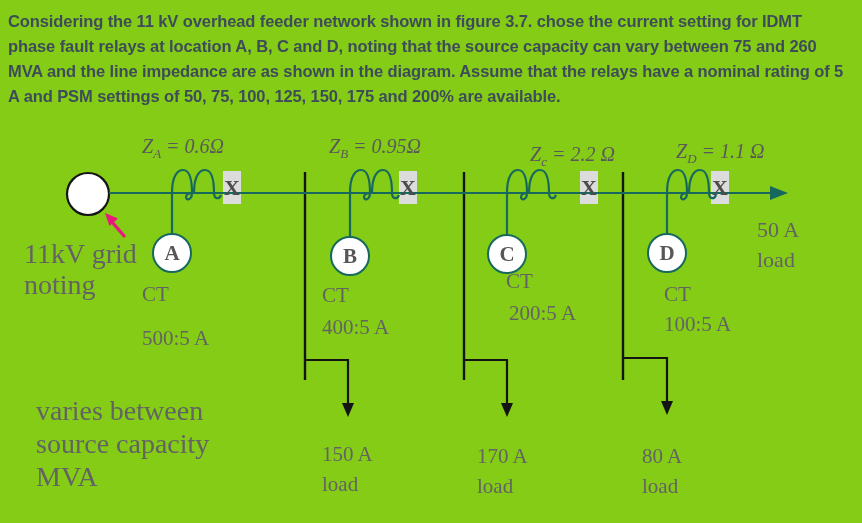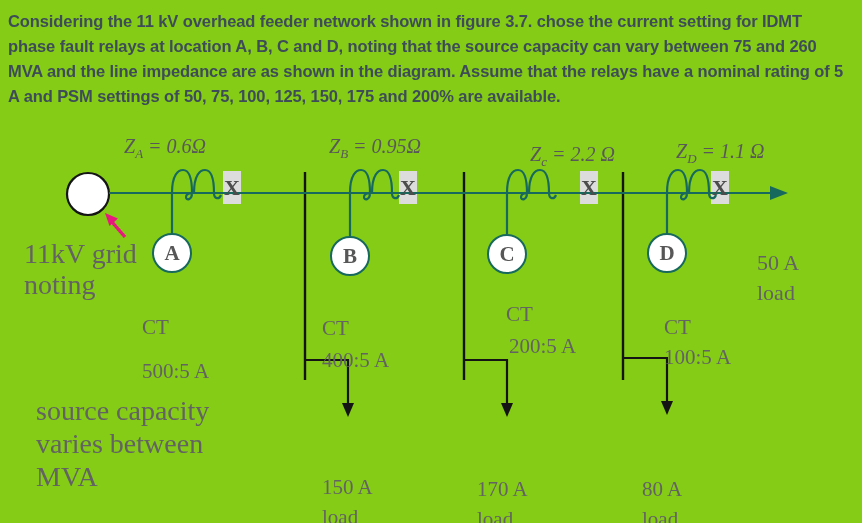--- a/index.html
+++ b/index.html
@@ -4,21 +4,21 @@
 <style>
   html,body{margin:0;padding:0;background:#ffffff;}
   .stage{position:relative;width:862px;height:523px;background:#84cc16;overflow:hidden;
          font-family:"Liberation Serif","DejaVu Serif",serif;}
   
   .problem{position:absolute;left:8px;top:9px;width:852px;
            font-family:"Liberation Sans","DejaVu Sans",sans-serif;
            font-size:16.5px;font-weight:700;letter-spacing:-0.1px;
            color:#3d4c58;line-height:25px;}
   
-  .slabel{position:absolute;font-size:21px;color:#636363;white-space:nowrap;margin-top:33px;}
+  .slabel{position:absolute;font-size:21px;color:#636363;white-space:nowrap;}
   .biglabel{position:absolute;font-size:28px;color:#636363;line-height:31px;white-space:nowrap;}
   .note{line-height:33px;}
   
   .zlabel{position:absolute;font-style:italic;font-size:20px;color:#595959;white-space:nowrap;}
   .zlabel sub{font-size:13px;font-style:italic;}
   
   .relay{position:absolute;width:36px;height:36px;border:2px solid #17695e;border-radius:50%;
          background:#ffffff;display:flex;align-items:center;justify-content:center;
          font-size:21px;font-weight:bold;color:#575757;}
   
@@ -73,21 +73,21 @@
     <line x1="350" y1="193" x2="350" y2="236" stroke="#17695e" stroke-width="2.2"></line>
     <line x1="507" y1="193" x2="507" y2="234" stroke="#17695e" stroke-width="2.2"></line>
     <line x1="667" y1="193" x2="667" y2="233" stroke="#17695e" stroke-width="2.2"></line>
   </svg>
 
   <div class="breaker-x" style="left:223px;top:171px">X</div>
   <div class="breaker-x" style="left:399px;top:171px">X</div>
   <div class="breaker-x" style="left:580px;top:171px">X</div>
   <div class="breaker-x" style="left:711px;top:171px">X</div>
 
-  <div class="zlabel" style="left:124px;top:135px"><span>Z</span><sub>A</sub><span> = 0.6Ω</span></div>
+  <div class="zlabel" style="left:142px;top:135px"><span>Z</span><sub>A</sub><span> = 0.6Ω</span></div>
   <div class="zlabel" style="left:329px;top:135px"><span>Z</span><sub>B</sub><span> = 0.95Ω</span></div>
   <div class="zlabel" style="left:530px;top:143px"><span>Z</span><sub>c</sub><span> = 2.2 Ω</span></div>
   <div class="zlabel" style="left:676px;top:140px"><span>Z</span><sub>D</sub><span> = 1.1 Ω</span></div>
 
   <div class="relay" style="left:152px;top:233px">A</div>
   <div class="relay" style="left:330px;top:236px">B</div>
   <div class="relay" style="left:487px;top:234px">C</div>
   <div class="relay" style="left:647px;top:233px">D</div>
 
   <div class="slabel" style="left:142px;top:282px">CT</div>
@@ -107,18 +107,18 @@
   <div class="slabel" style="left:642px;top:474px">load</div>
   <div class="slabel" style="left:757px;top:217px;font-size:22px">50 A</div>
   <div class="slabel" style="left:757px;top:247px;font-size:22px">load</div>
 
   <div class="biglabel" style="left:24px;top:238px">
     <div>11kV grid</div>
     <div>noting</div>
   </div>
 
   <div class="biglabel note" style="left:36px;top:394px">
+    <div>varies between</div>
     <div>source capacity</div>
-    <div>varies between</div>
     <div>MVA</div>
   </div>
 
 </div>
 
 </body></html>

